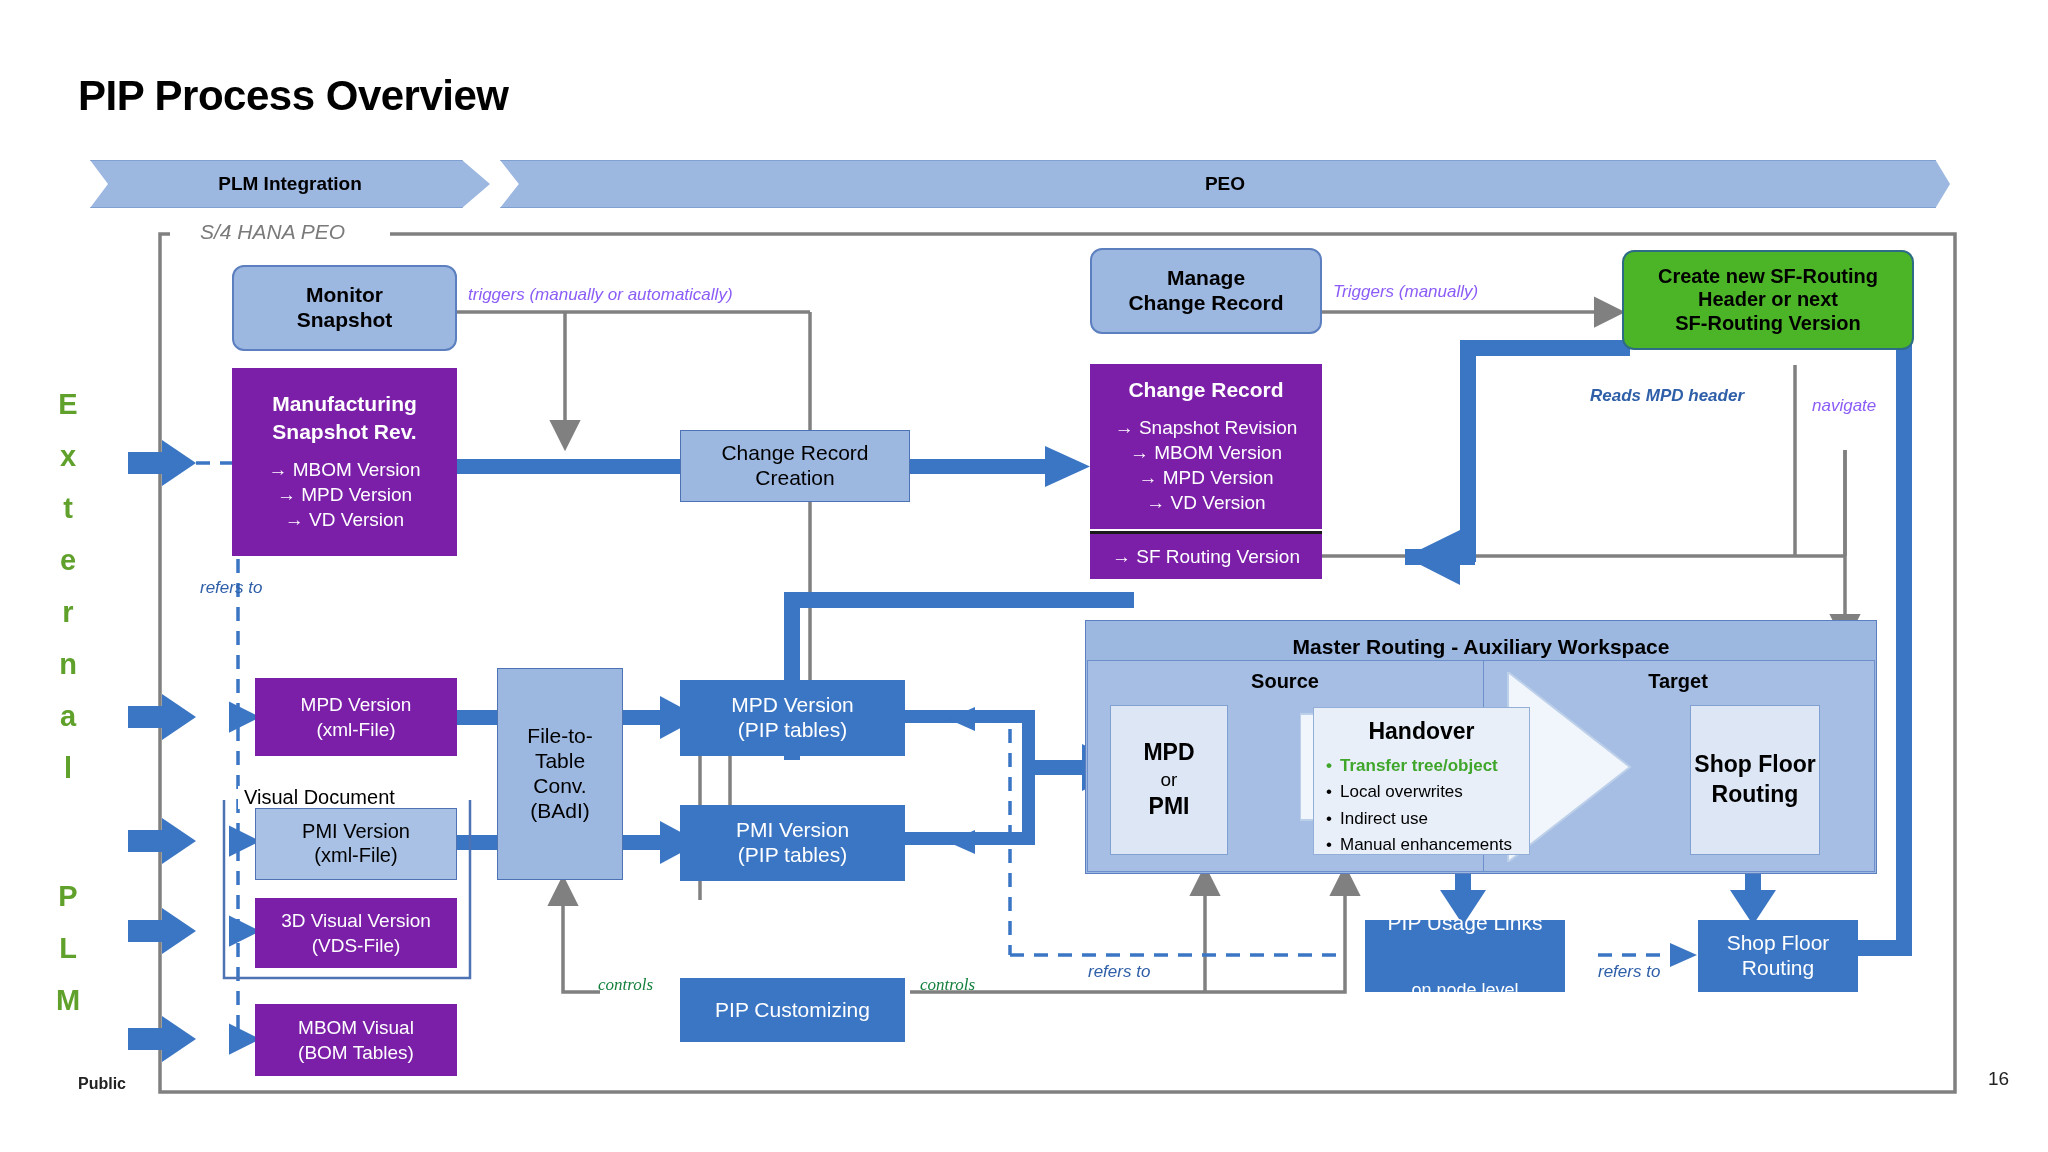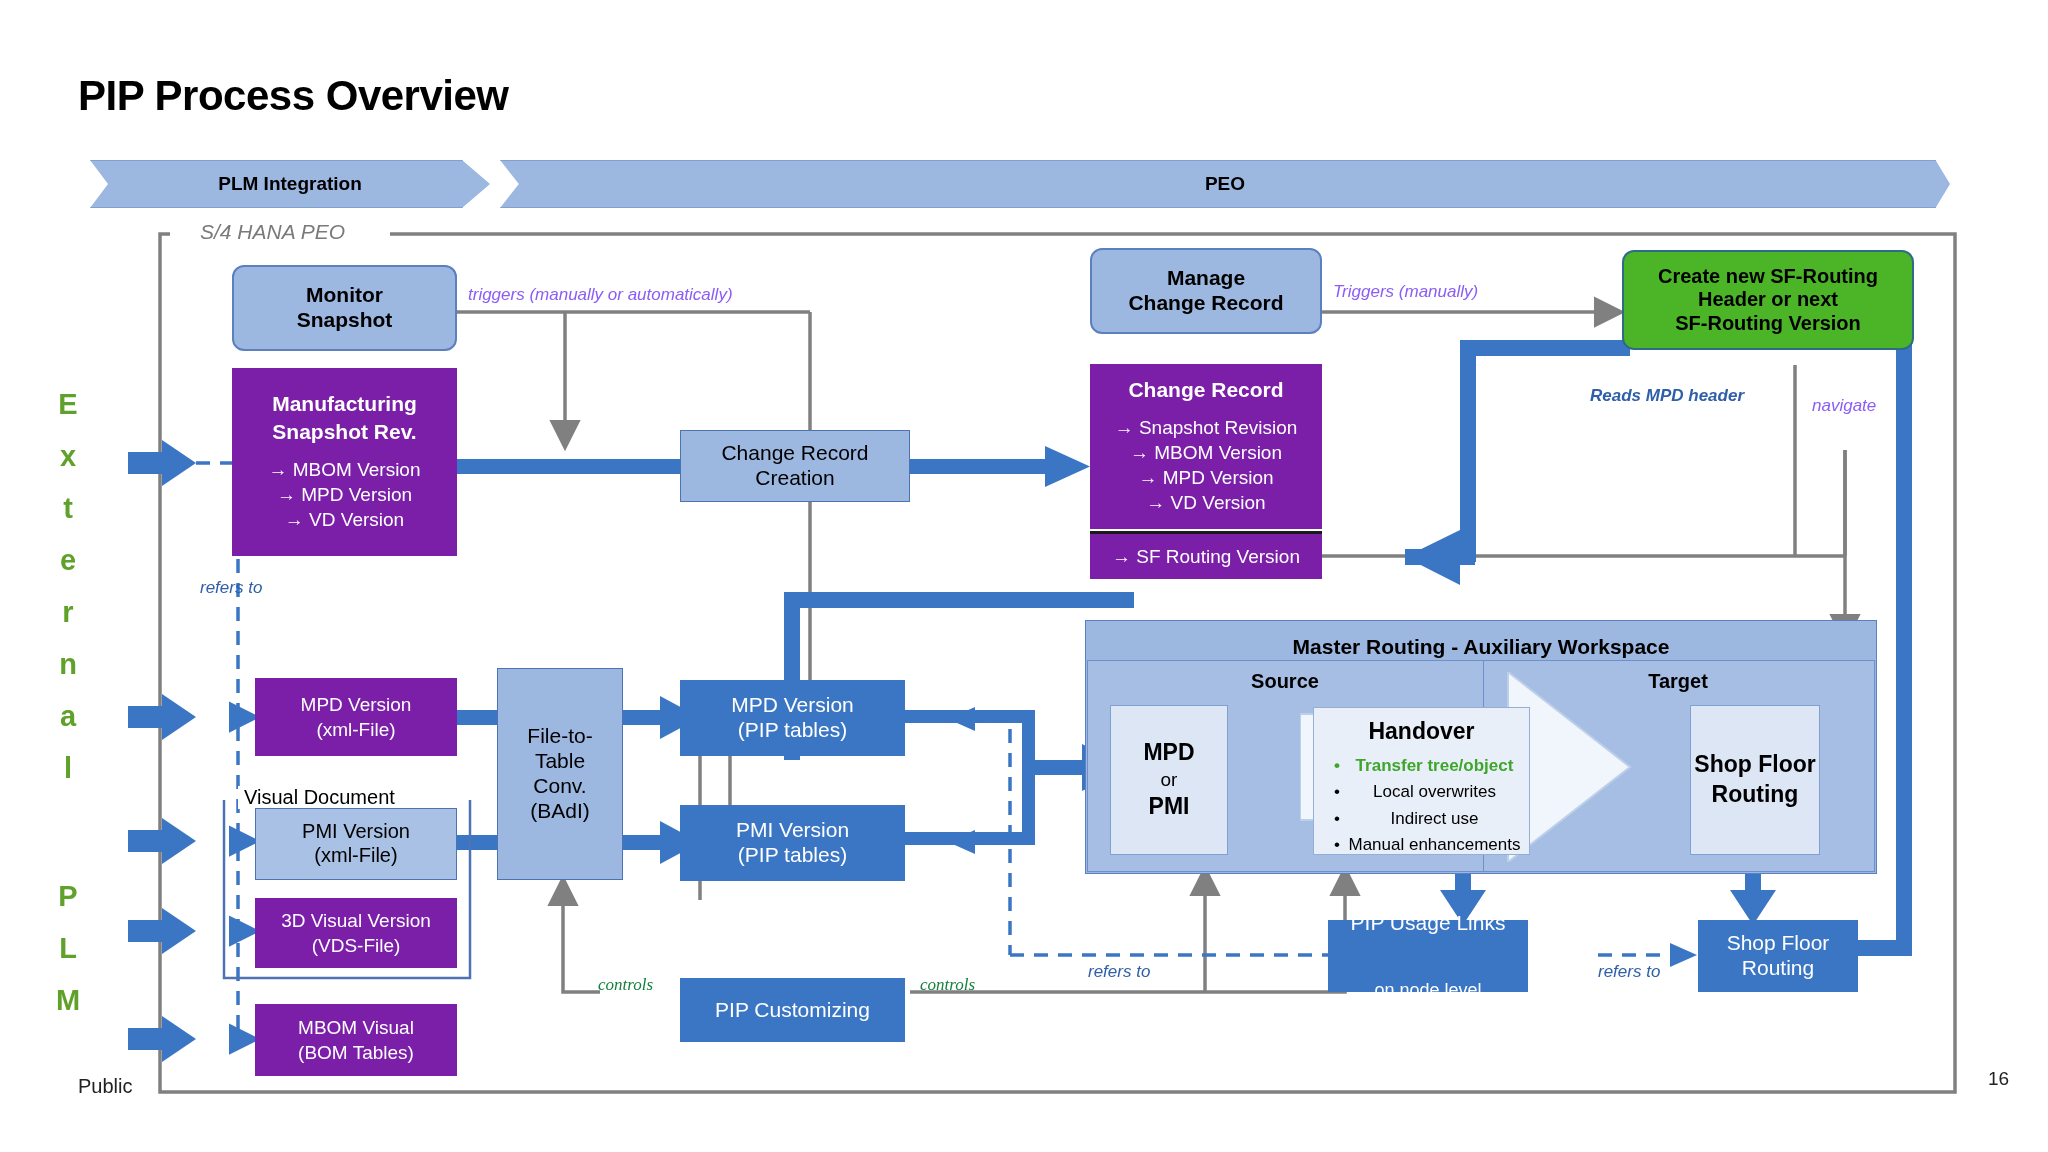--- a/index.html
+++ b/index.html
@@ -46,42 +46,42 @@
   .mrw{position:absolute;background:#9CB7E0;border:1.5px solid #5C7FBF;}
   .mrw-title{position:absolute;font-weight:bold;font-size:21px;color:#000;
              text-align:center;width:100%;}
   .mrw-sub{position:absolute;background:#A6BEE3;border:1px solid #6d8fcb;}
   .colhd{position:absolute;font-weight:bold;font-size:20px;text-align:center;}
   .whitebox{position:absolute;background:#DCE6F5;border:1px solid #7fa0d0;
             display:flex;flex-direction:column;align-items:center;justify-content:center;
             font-weight:bold;font-size:23px;line-height:1.3;}
   .handover{position:absolute;background:#E8EFF9;border:1px solid #93aed7;}
   .handover .hh{font-weight:bold;font-size:23px;text-align:center;margin:10px 0 8px;}
-  .handover ul{margin:8px;padding:0 0 0 26px;list-style:none;text-align:center;}
+  .handover ul{margin:0;padding:0 0 0 26px;list-style:none;}
   .handover li{font-size:17px;line-height:1.55;position:relative;}
   .handover li:before{content:"\2022";position:absolute;left:-14px;}
   .handover li.green{color:#3FA62B;font-weight:bold;}
 
   
   .lbl{position:absolute;font-style:italic;font-size:17px;white-space:nowrap;}
   .lbl-orange{color:#8b5cf6;}
   .lbl-blue{color:#2E5FA8;}
   .lbl-dark{color:#15803d;font-family:Liberation Serif, serif;}
 
   
   .grouplabel{position:absolute;font-size:20px;color:#000;background:#fff;
               padding:0 6px;white-space:nowrap;}
   .frame-title{position:absolute;font-style:italic;font-size:21px;color:#7a7a7a;
                background:#fff;padding:0 8px;white-space:nowrap;}
 
   
   .vert{position:absolute;color:#5FA12B;font-weight:bold;font-size:29px;
         text-align:center;width:40px;}
 
-  .footer-public{position:absolute;left:78px;top:1075px;font-size:20px;color:#222;}
+  .footer-public{position:absolute;left:78px;top:1075px;font-size:16px;color:#222;font-weight:bold;}
   .footer-page{position:absolute;left:1948px;top:1068px;font-size:19px;color:#222;margin-left:40px;}
 </style>
 </head>
 <body>
 
 <svg class="layer" id="svg-layer" viewBox="0 0 2048 1152">
   <defs>
     <marker id="gArr" markerWidth="9" markerHeight="9" refX="7.5" refY="4.5" orient="auto">
       <path d="M0,0 L9,4.5 L0,9 z" fill="#808080"></path>
     </marker>
@@ -344,21 +344,21 @@
       <li>Indirect use</li>
       <li>Manual enhancements</li>
     </ul>
   </div>
 
   <div class="whitebox" style="left:1690px;top:705px;width:128px;height:148px;">
     <div>Shop Floor</div>
     <div>Routing</div>
   </div>
 
-  <div class="bx bluesm" style="left:1328px;top:920px;width:200px;height:72px;">
+  <div class="bx bluesm" style="left:1365px;top:920px;width:200px;height:72px;">
     <div style="font-size:21px;">PIP Usage Links</div>
     <div style="font-size:18px;margin-top:44px;">on node level</div>
   </div>
 
   <div class="bx blue" style="left:1698px;top:920px;width:160px;height:72px;">
     <div>Shop Floor</div>
     <div>Routing</div>
   </div>
 
   <div class="lbl lbl-orange" style="left:468px;top:285px;">triggers (manually or automatically)</div>

